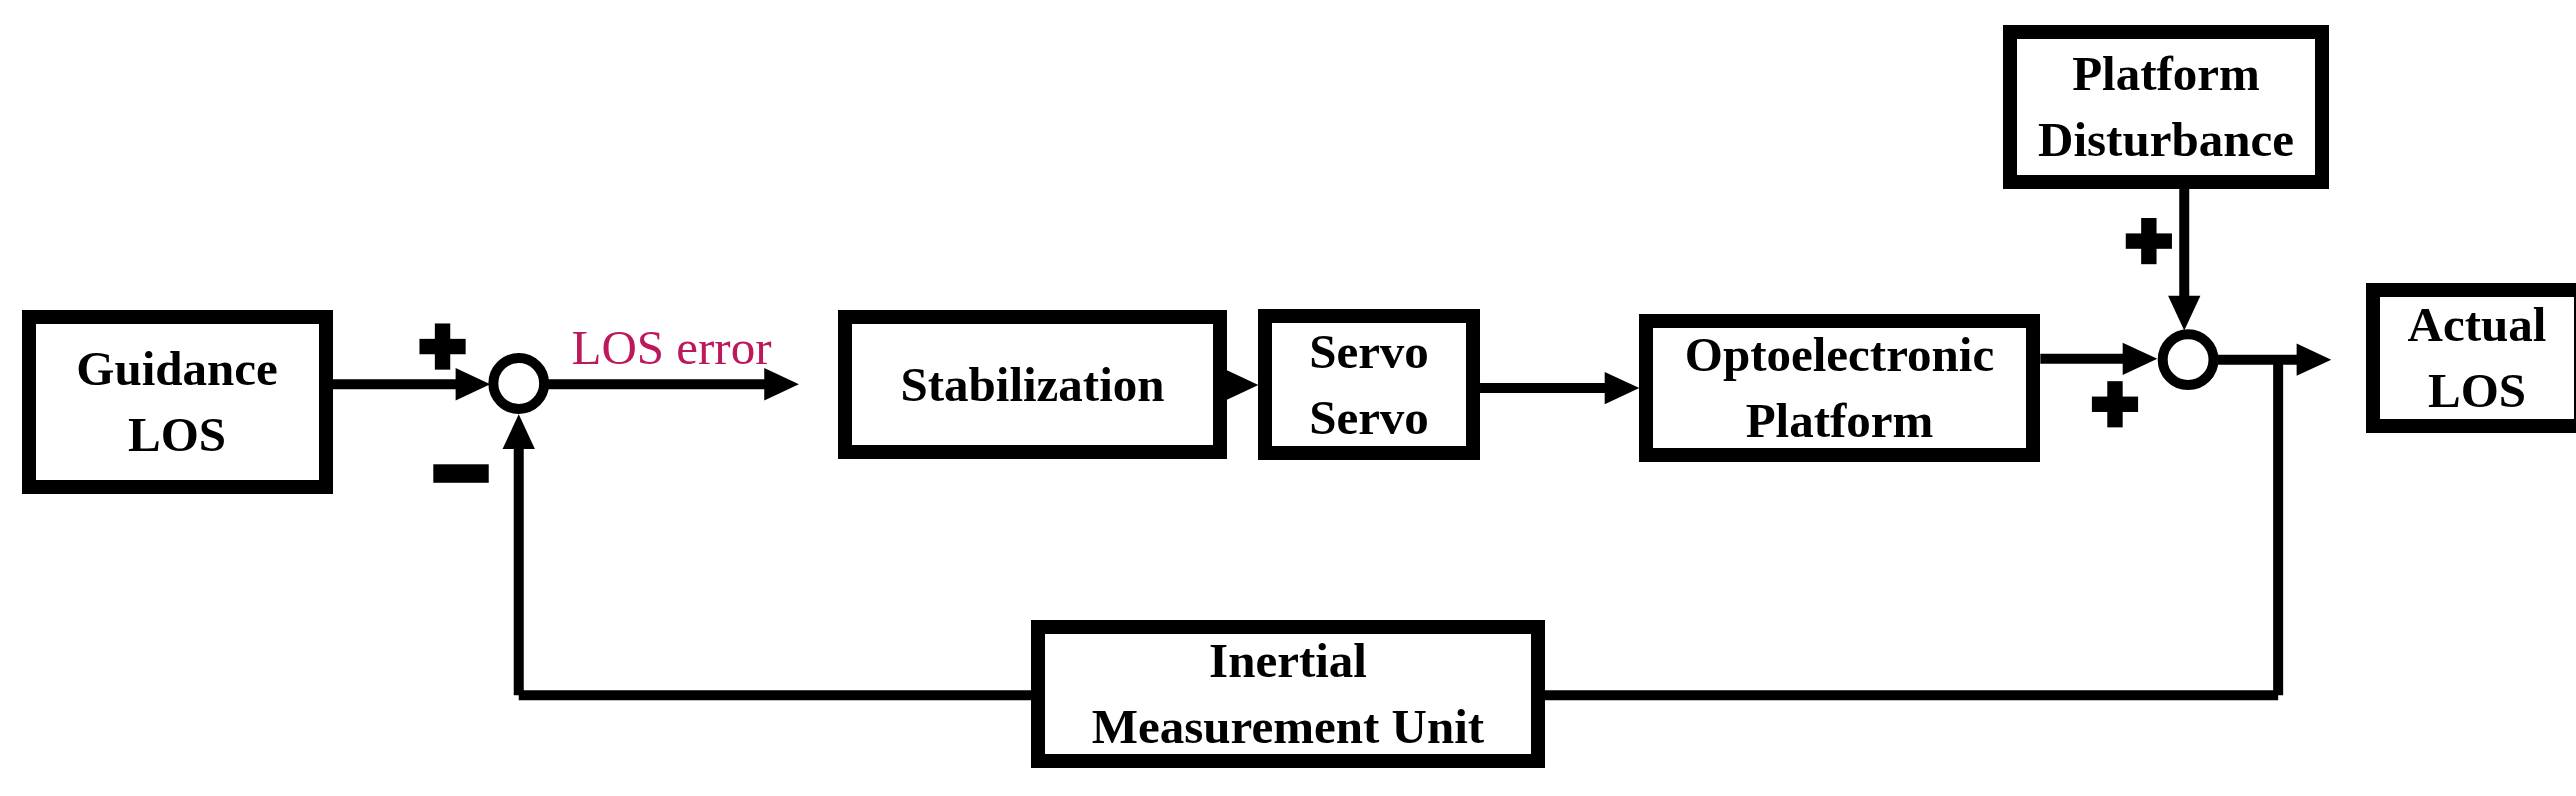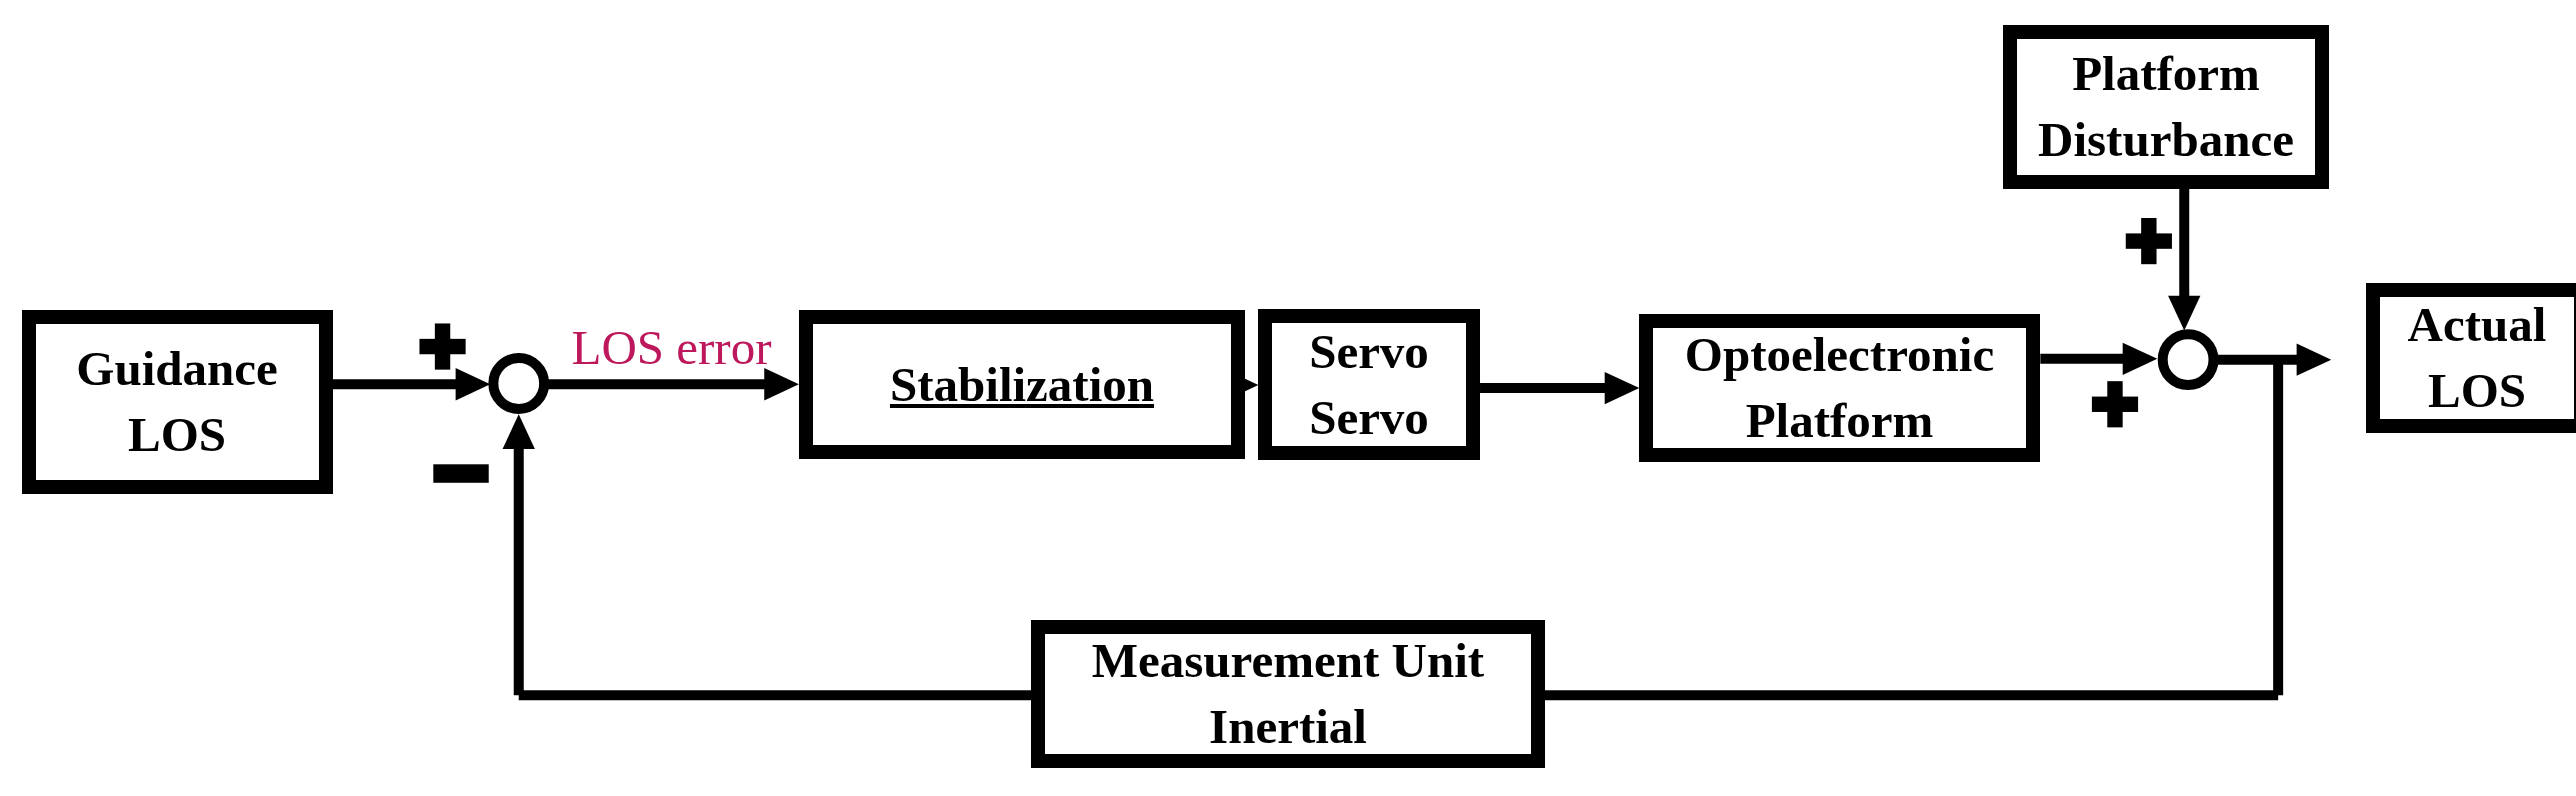--- a/index.html
+++ b/index.html
@@ -22,21 +22,21 @@
     align-items:center;
     justify-content:center;
     text-align:center;
     font-weight:bold;
     font-size:49px;
     line-height:66px;
     color:#000000;
     white-space:nowrap;
   }
   .block-guidance{left:21.6px;top:310px;width:311px;height:184px;}
-  .block-stabilization{left:799px;top:310px;width:446px;height:149px;text-decoration:underline;}
+  .block-stabilization{left:838px;top:310px;width:389px;height:149px;}
   .block-servo{left:1258px;top:309px;width:222px;height:151px;}
   .block-opto{left:1639px;top:314px;width:401px;height:148px;}
   .block-platform{left:2003px;top:25.4px;width:326px;height:164px;}
   .block-actual{left:2331px;top:283px;width:222px;height:150px;margin-left:35px;}
   .block-imu{left:1031px;top:620px;width:514px;height:148px;}
   .signal-label{
     position:absolute;
     left:556px;top:323px;width:231px;
     text-align:center;
     font-size:49px;
@@ -133,20 +133,20 @@
     <span>Platform</span>
     <span>Disturbance</span>
   </div>
 
   <div class="block block-actual">
     <span>Actual</span>
     <span>LOS</span>
   </div>
 
   <div class="block block-imu">
+    <span>Inertial</span>
     <span>Measurement Unit</span>
-    <span>Inertial</span>
   </div>
 
   <div class="signal-label">LOS error</div>
 
 </div>
 
 
 </body></html>

